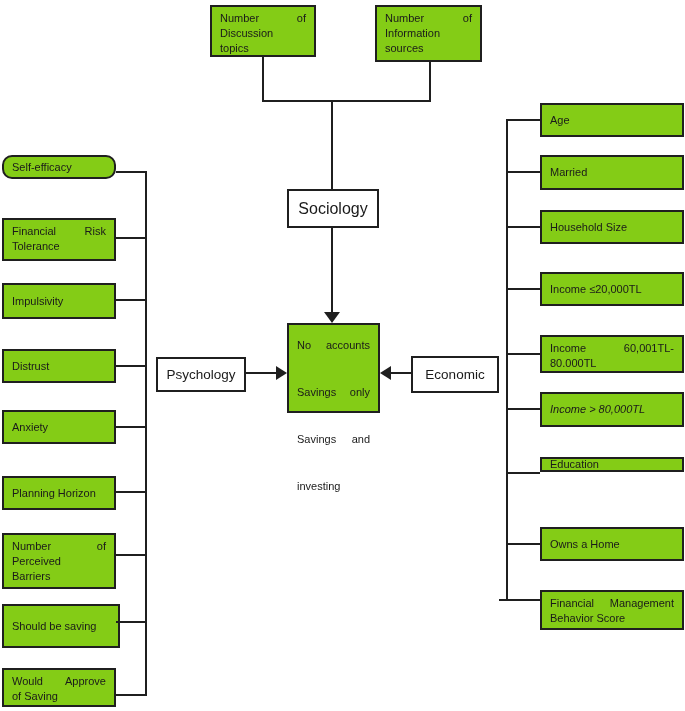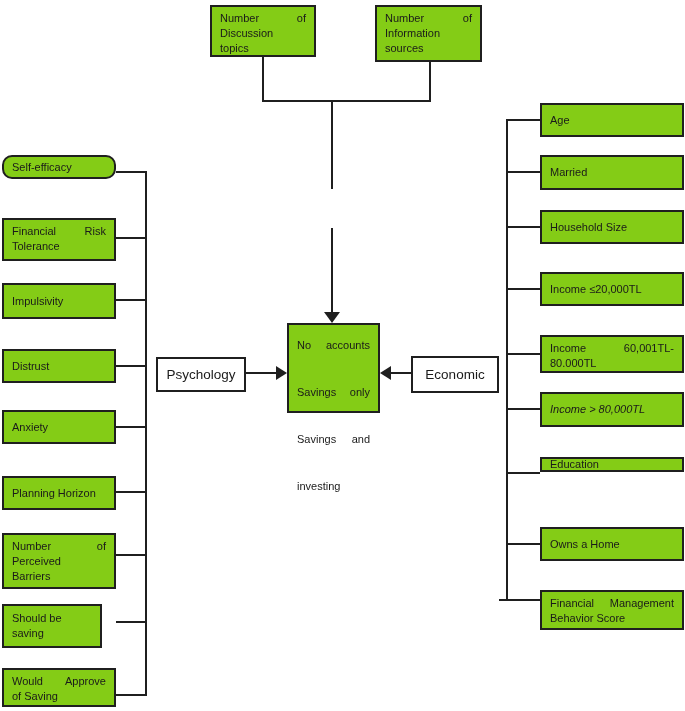--- a/index.html
+++ b/index.html
@@ -82,20 +82,21 @@
       </div>
       <div class="line">Information</div>
       <div class="line">sources</div>
     </div>
 
   <div class="vline" style="left:262px; top:57px; height:45px;"></div>
   <div class="vline" style="left:429px; top:62px; height:40px;"></div>
   <div class="hline" style="left:262px; top:100px; width:169px;"></div>
   <div class="vline" style="left:331px; top:100px; height:89px;"></div>
 
+  <div class="label-box big" style="left:287px; top:189px; width:92px; height:39px;">Sociology</div>
 
   <div class="vline" style="left:331px; top:228px; height:85px;"></div>
   <div class="arr down" style="left:324px; top:312px;"></div>
 
   <div class="box central" style="left:287px; top:323px; width:93px; height:90px;">
       <div class="line j">
         <span>No</span>
         <span>accounts</span>
       </div>
       <div class="line j">
@@ -140,21 +141,21 @@
       <div class="line">Planning Horizon</div>
     </div>
   <div class="box" style="left:2px; top:533px; width:114px; height:56px;">
       <div class="line j">
         <span>Number</span>
         <span>of</span>
       </div>
       <div class="line">Perceived</div>
       <div class="line">Barriers</div>
     </div>
-  <div class="box single" style="left:2px; top:604px; width:100px; height:44px;">
+  <div class="box single" style="left:2px; top:604px; width:118px; height:44px;">
       <div class="line">Should be saving</div>
     </div>
   <div class="box" style="left:2px; top:668px; width:114px; height:39px;">
       <div class="line j">
         <span>Would</span>
         <span>Approve</span>
       </div>
       <div class="line">of Saving</div>
     </div>
 

